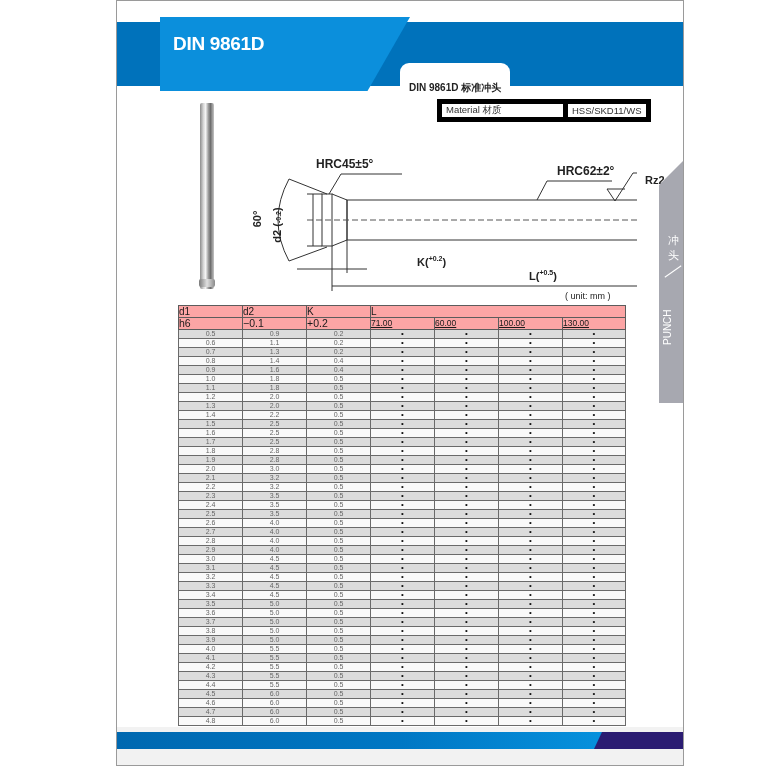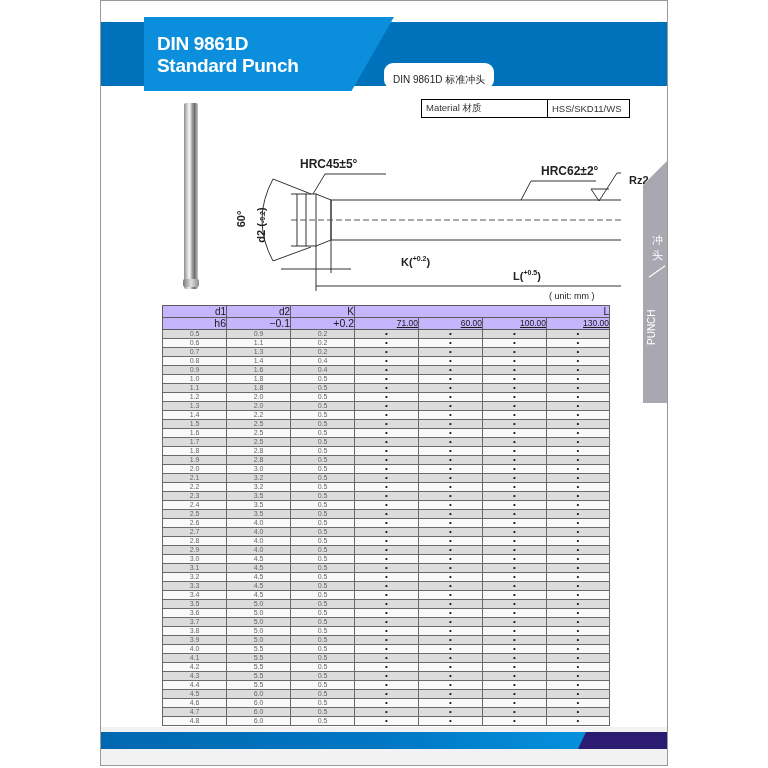--- a/index.html
+++ b/index.html
@@ -1,40 +1,40 @@
 <!DOCTYPE html>
 <html><head>
 <meta charset="utf-8">
 <style>
   * { box-sizing: border-box; margin: 0; padding: 0; }
   html, body { width: 768px; height: 768px; background: #ffffff; overflow: hidden; }
   body { position: relative; font-family: "Liberation Sans", sans-serif; }
 
   .page {
-    position: absolute; left: 100px; top: 0; width: 568px; height: 766px;
+    position: absolute; left: 116px; top: 0; width: 568px; height: 766px;
     border: 1px solid #9a9a9a; border-top: 1px solid #9a9a9a;
     background: #ffffff; overflow: hidden;
   }
   .page-bottom-gray { position: absolute; left: 0; right: 0; bottom: 0; height: 38px; background: #f2f2f2; }
 
   
   .banner { position: absolute; left: 0; top: 21px; width: 100%; height: 64px; background: #0072bb; }
   .banner-light {
     position: absolute; left: 43px; top: 16px; width: 250px; height: 74px; background: #0b8fdc;
     clip-path: polygon(0 0, 100% 0, 83% 100%, 0 100%);
   }
   .title { position: absolute; left: 56px; top: 32px; color: #ffffff; font-weight: bold; font-size: 19px; line-height: 22px; letter-spacing: -0.3px; }
   .subtitle-pill {
-    position: absolute; left: 283px; top: 62px; height: 26px; padding: 8px 9px;
-    background: #ffffff; border-radius: 9px; font-size: 10px; line-height: 18px; color: #222;
+    position: absolute; left: 283px; top: 62px; height: 26px; padding: 16px 9px;
+    background: #ffffff; border-radius: 9px; font-size: 10px; line-height: 18px; color: #222; font-weight: bold;
   }
 
   
   .spec { position: absolute; left: 320px; top: 98px; border-collapse: collapse; font-size: 9.5px; color: #333; }
-  .spec td { border: 1px solid #000000; height: 18px; padding: 0 4px; white-space: nowrap; margin-top: 26px; }
+  .spec td { border: 5px solid #000000; height: 18px; padding: 0 4px; white-space: nowrap; margin-top: 26px; }
   .spec td.k { width: 126px; }
   .spec td.v { width: 82px; }
 
   
   .photo { position: absolute; left: 83px; top: 102px; width: 14px; height: 186px;
     background: linear-gradient(90deg, #8d8d8d 0%, #d8d8d8 25%, #f5f5f5 40%, #9c9c9c 60%, #6e6e6e 75%, #c4c4c4 100%);
     border-radius: 2px; }
   .photo-head { position: absolute; left: 82px; top: 278px; width: 16px; height: 8px;
     background: linear-gradient(90deg, #7a7a7a, #e0e0e0, #8a8a8a); border-radius: 2px; }
 
@@ -47,21 +47,21 @@
     position: absolute; left: 542px; top: 158px; width: 26px; height: 244px; background: #a7a8b0;
     clip-path: polygon(0 26px, 100% 0, 100% 100%, 0 100%);
   }
   .side-cn { position: absolute; left: 548px; top: 232px; color: #ffffff; font-size: 11px; line-height: 15px; width: 14px; text-align: right; }
   .side-divider { position: absolute; left: 546px; top: 270px; width: 20px; height: 1px; background: #ffffff; transform: rotate(-35deg); }
   .side-en { position: absolute; left: 545px; top: 300px; color: #ffffff; font-size: 10px; transform: rotate(-90deg); transform-origin: left top; width: 50px; }
   .side-en span { display: inline-block; transform: translate(-44px, 0); }
 
   
   .dt { position: absolute; left: 61px; top: 304px; width: 447px; border-collapse: collapse; table-layout: fixed; }
-  .dt th { background: #c4b5fd; color: #1a1a1a; font-weight: normal; font-size: 10px; height: 12px; line-height: 11px; border: 1px solid #5c5c5c; text-align: right; }
+  .dt th { background: #fca5a5; color: #1a1a1a; font-weight: normal; font-size: 10px; height: 12px; line-height: 11px; border: 1px solid #5c5c5c; text-align: left; }
   .dt th.tol { font-size: 10.5px; }
   .dt th.lsize { font-size: 8.5px; text-decoration: underline; }
   .dt td { font-size: 7px; color: #666; height: 9px; line-height: 8px; border: 1px solid #6a6a6a; text-align: center; padding: 0; }
   .dt tr.odd td { background: #dcdcdc; }
   .dt tr.even td { background: #f9f9f9; }
   .dt td.dot { color: #111; font-size: 8px; }
 
   
   .bbanner { position: absolute; left: 0; top: 731px; width: 100%; height: 17px;
     background: linear-gradient(90deg, #0068b0 0%, #0077c4 50%, #0690dc 85%); }
@@ -70,21 +70,20 @@
 </style>
 </head>
 <body>
 
 <div class="page">
 
   <div class="banner"></div>
   <div class="banner-light"></div>
   <div class="title">
     <div>DIN 9861D</div>
-    <div>Standard Punch</div>
   </div>
   <div class="subtitle-pill">DIN 9861D 标准冲头</div>
 
   <table class="spec">
     <tbody>
         <tr>
       <td class="k">Material  材质</td>
       <td class="v">HSS/SKD11/WS</td>
     </tr>
   </tbody>

